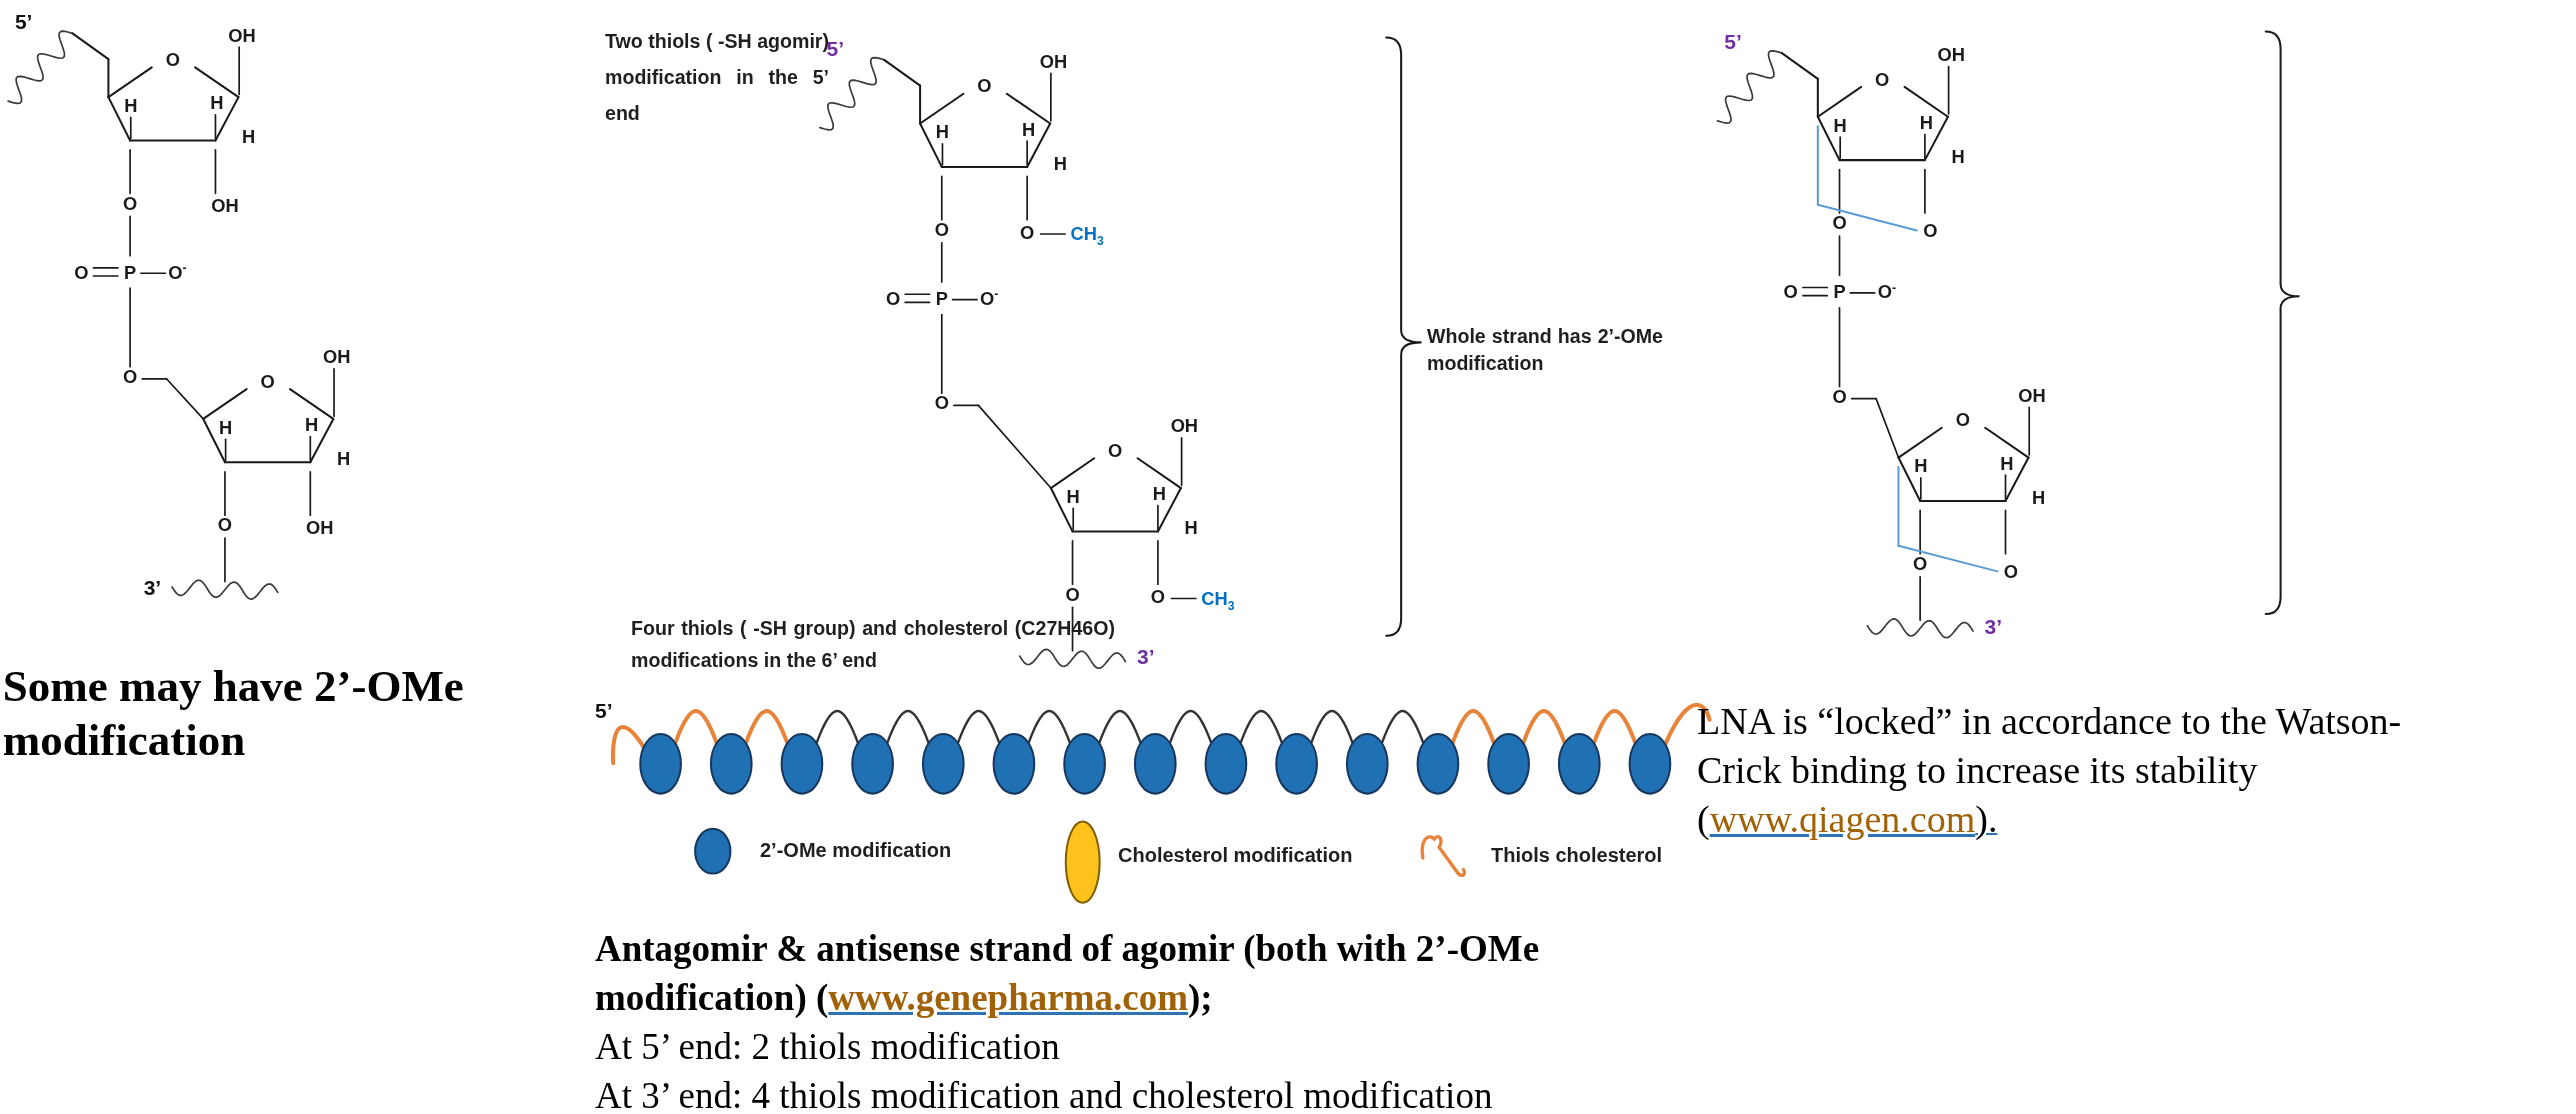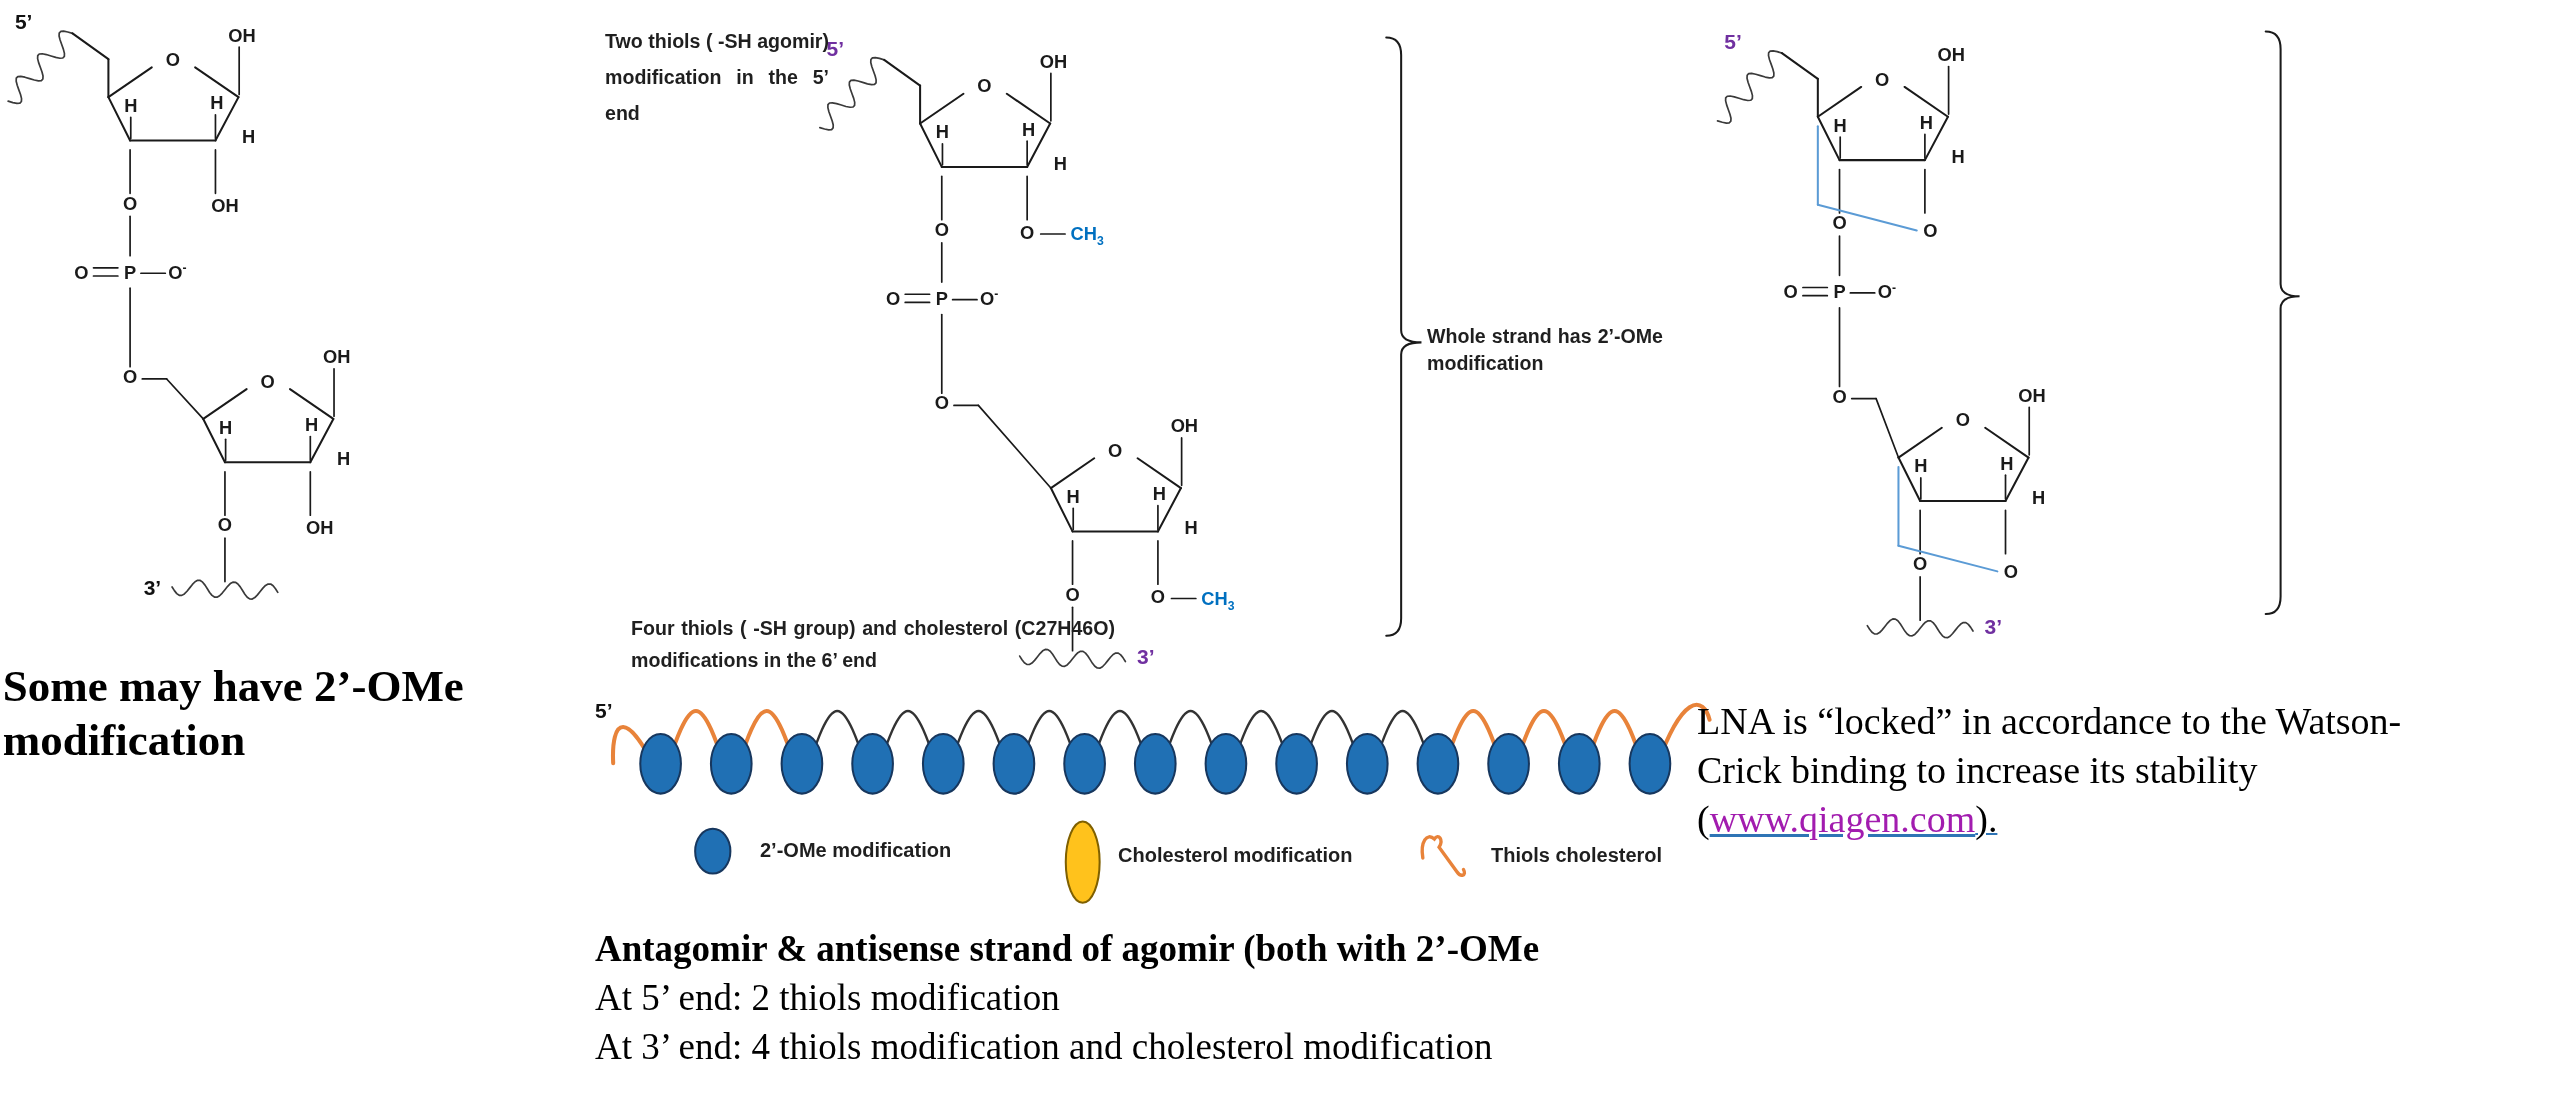--- a/index.html
+++ b/index.html
@@ -13,21 +13,21 @@
   .ann{font-weight:bold;font-size:19.6px;line-height:36px;color:#1f1f1f;}
   .ann2{font-weight:bold;font-size:19.6px;line-height:32px;color:#1f1f1f;}
   .blabel{font-weight:bold;font-size:19.6px;line-height:27px;color:#1f1f1f;}
   .jline{text-align:justify;text-align-last:justify;white-space:nowrap;}
   .legend-label{font-weight:bold;font-size:20px;color:#1f1f1f;white-space:nowrap;}
   .prime-label{font-weight:bold;font-size:21px;color:#111;}
   
   .cap{font-size:37px;line-height:49px;color:#000;}
   .cap .b{font-weight:bold;}
   .lna{font-size:38px;line-height:49px;color:#000;}
-  .link{color:#a21caf;text-decoration:underline;text-decoration-color:#2E74B5;cursor:pointer;}
+  .link{color:#a16207;text-decoration:underline;text-decoration-color:#2E74B5;cursor:pointer;}
   .ulink{text-decoration:underline;text-decoration-color:#2E74B5;text-decoration-thickness:2px;}
   svg text{user-select:none;}
 </style>
 </head>
 <body>
 
 <div id="canvas">
 
   <svg id="art" width="2576" height="1115" viewBox="0 0 3802 1645" style="position:absolute;left:0;top:0;">
       <g>
@@ -309,20 +309,21 @@
 
 
   <div class="abs prime-label" style="left:595px;top:699px;">5’</div>
 
   <div class="abs legend-label" style="left:760px;top:839px;">2’-OMe modification</div>
   <div class="abs legend-label" style="left:1118px;top:844px;text-align:center;">Cholesterol modification</div>
   <div class="abs legend-label" style="left:1491px;top:844px;">Thiols cholesterol</div>
 
   <div class="abs serif cap" style="left:595px;top:924px;width:1145px;">
     <div class="b">Antagomir &amp; antisense strand of agomir (both with 2’-OMe</div>
+    <div class="b"><span>modification) (</span><a class="link b">www.genepharma.com</a><span>);</span></div>
     <div>At 5’ end: 2 thiols modification</div>
     <div>At 3’ end: 4 thiols modification and cholesterol modification</div>
   </div>
 
   <div class="abs serif lna" style="left:1697px;top:697px;width:860px;">
     <div>LNA is “locked” in accordance to the Watson-</div>
     <div>Crick binding to increase its stability</div>
     <div><span>(</span><a class="link">www.qiagen.com</a><span class="ulink">).</span></div>
   </div>
 

